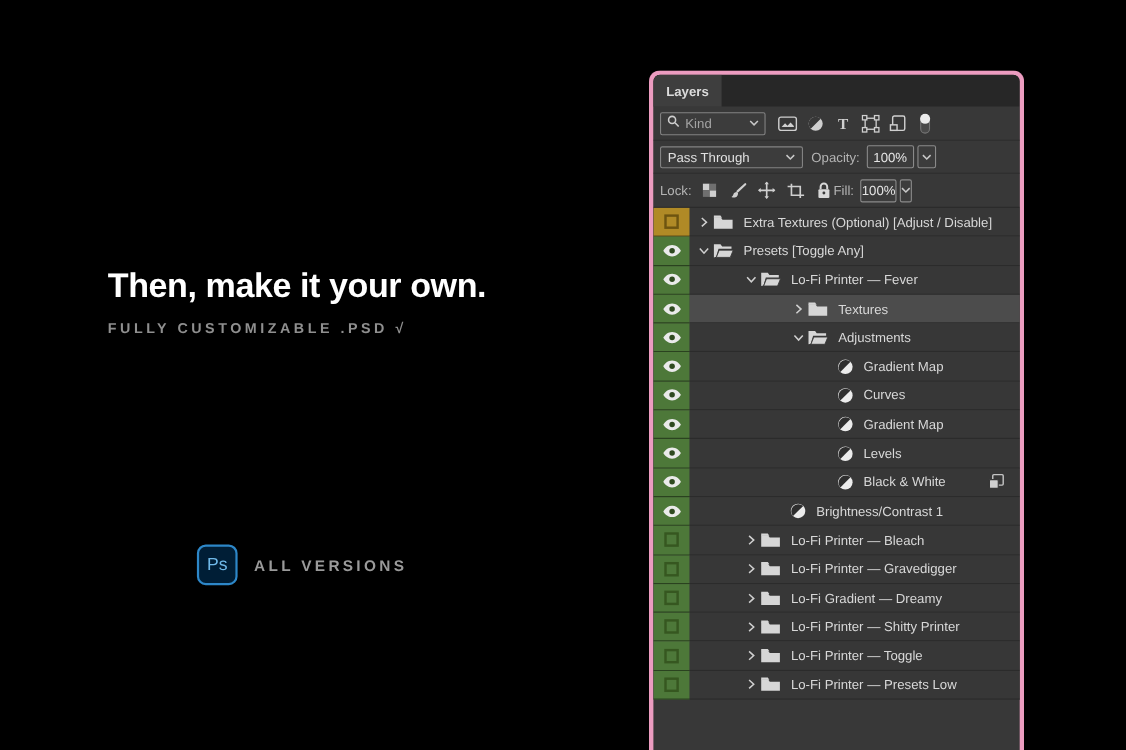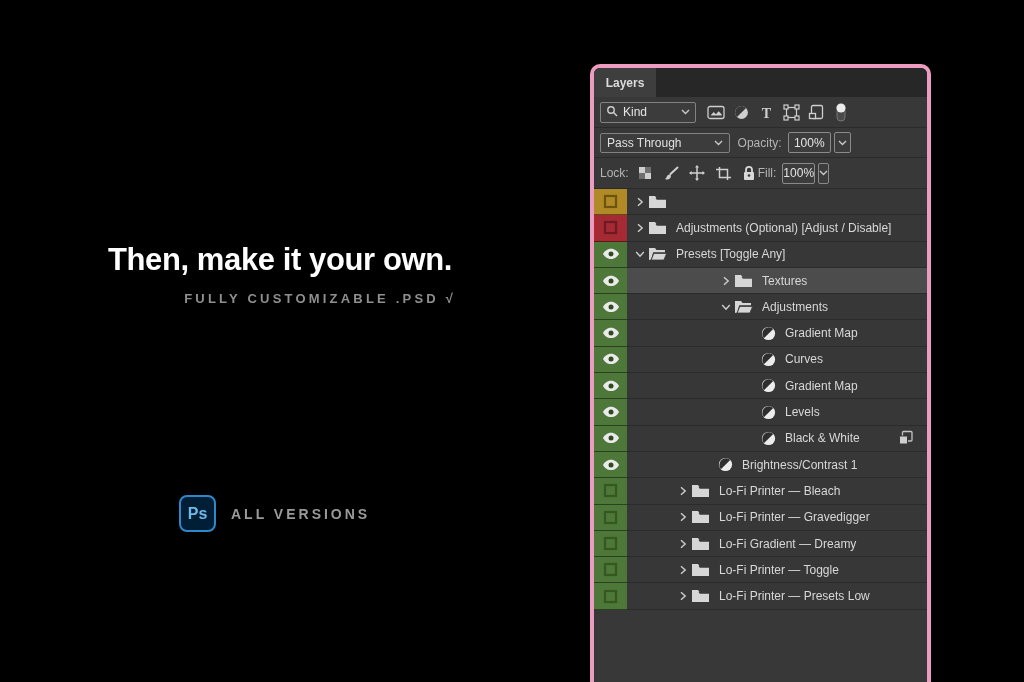--- a/index.html
+++ b/index.html
@@ -1,44 +1,44 @@
 <!DOCTYPE html>
 <html><head>
 <meta charset="utf-8">
 <style>
   html,body{margin:0;padding:0;}
   body{
     width:1024px;height:682px;position:relative;overflow:hidden;
     background:#000;font-family:"Liberation Sans",sans-serif;
   }
   
-  .left-copy{position:absolute;left:108px;top:242px;width:348px;}
+  .left-copy{position:absolute;left:98px;top:242px;width:348px;}
   .headline{font-size:31px;font-weight:bold;color:#fff;letter-spacing:-0.4px;white-space:nowrap;}
-  .subline{margin-top:13px;text-align:right;font-size:13px;font-weight:bold;
+  .subline{margin-top:13px;text-align:left;font-size:13px;font-weight:bold;
            letter-spacing:3.2px;color:#8f8f8f;white-space:nowrap;}
   .badge-row{position:absolute;left:179px;top:495px;display:flex;align-items:center;gap:15px;}
   .ps-logo{width:33px;height:33px;border:2.5px solid #2d87c8;border-radius:8px;background:#001e36;
-           color:#6fb9e9;font-weight:bold;font-size:16px;display:flex;align-items:center;justify-content:center;}
+           color:#6fb9e9;font-weight:normal;font-size:16px;display:flex;align-items:center;justify-content:center;}
   .badge-label{color:#9a9a9a;font-size:14px;font-weight:bold;letter-spacing:3px;white-space:nowrap;}
 
   
   .panel{position:absolute;left:590px;top:64px;width:333px;height:700px;
          border:4px solid #ec9cc0;border-bottom:none;border-radius:10px 10px 0 0;
          background:#383838;overflow:hidden;}
   .tabbar{height:29px;background:#272727;display:flex;}
   .tab{width:62px;background:#3e3e3e;color:#dcdcdc;font-size:12px;font-weight:bold;
        display:flex;align-items:center;justify-content:center;border-radius:6px 0 0 0;}
   .crow{display:flex;align-items:center;padding:0 6px;border-bottom:1px solid #2b2b2b;
         box-sizing:border-box;background:#383838;}
   .crow.filter{height:31px;}
   .crow.blend{height:30px;padding-right:76px;}
   .crow.lock{height:31px;padding-right:100px;}
   .kind-box{width:96px;height:21px;border:1px solid #828282;border-radius:2px;background:#3c3c3c;
             display:flex;align-items:center;gap:5px;padding:0 5px;box-sizing:border-box;}
-  .kind-box .lbl{font-size:12px;color:#e5e5e5;}
+  .kind-box .lbl{font-size:12px;color:#a3a3a3;}
   .kind-box .chev{margin-left:auto;display:flex;align-items:center;}
   .filter-icons{display:flex;align-items:center;gap:7px;margin-left:11px;}
   .filter-icons .fic{width:18px;height:18px;display:flex;align-items:center;justify-content:center;}
   .blend-box{width:137px;height:20px;border:1px solid #828282;border-radius:2px;background:#3c3c3c;
              display:flex;align-items:center;padding:0 6px;box-sizing:border-box;}
   .blend-box .lbl{font-size:12px;color:#e0e0e0;}
   .blend-box .chev{margin-left:auto;display:flex;align-items:center;}
   .ctl-label{font-size:12px;color:#b4b4b4;}
   .opacity-label{margin-left:8px;}
   .val-box{width:44px;height:19px;border:1px solid #8a8a8a;border-radius:2px;background:#3c3c3c;
@@ -214,42 +214,21 @@
             <svg width="10" height="10" viewBox="0 0 10 10">
               <path d="M3 1.2l4.2 3.8L3 8.8" fill="none" stroke="#cfcfcf" stroke-width="1.4"></path>
             </svg>
           </span>
           <span class="ricon">
             <svg width="19" height="14" viewBox="0 0 19 14">
               <path d="M1 2.5h6.2l1.6 2.2H18V13H1z" fill="#d6d6d6"></path>
               <path d="M1 1h6l1.4 2H1z" fill="#d6d6d6"></path>
             </svg>
           </span>
-        </div>
-      </div>
-      <div class="lrow">
-        <div class="swatch" style="background: rgb(165, 42, 51);">
-          <svg width="15" height="15" viewBox="0 0 15 15">
-            <rect x="2" y="2" width="11" height="11" fill="none" stroke="#6e1a22" stroke-width="2.2"></rect>
-          </svg>
-        </div>
-        <div class="rcontent">
-          <div class="indent" style="width: 5px;"></div>
-          <span class="rchev">
-            <svg width="10" height="10" viewBox="0 0 10 10">
-              <path d="M3 1.2l4.2 3.8L3 8.8" fill="none" stroke="#cfcfcf" stroke-width="1.4"></path>
-            </svg>
-          </span>
-          <span class="ricon">
-            <svg width="19" height="14" viewBox="0 0 19 14">
-              <path d="M1 2.5h6.2l1.6 2.2H18V13H1z" fill="#d6d6d6"></path>
-              <path d="M1 1h6l1.4 2H1z" fill="#d6d6d6"></path>
-            </svg>
-          </span>
-          <span class="rlabel">Adjustments (Optional) [Adjust / Disable]</span>
+          <span class="rlabel">Extra Textures (Optional) [Adjust / Disable]</span>
         </div>
       </div>
       <div class="lrow">
         <div class="swatch" style="background: rgb(77, 120, 57);">
           <svg width="18" height="12" viewBox="0 0 18 12">
             <path d="M9 0.8C5.2 0.8 2.2 3.6 1 5.9c1.2 2.3 4.2 5.2 8 5.2s6.8-2.9 8-5.2C15.8 3.6 12.8 0.8 9 0.8z" fill="#eaeaea"></path>
             <circle cx="9" cy="5.9" r="2.5" fill="#2f4a20"></circle>
           </svg>
         </div>
         <div class="rcontent">
@@ -259,20 +238,43 @@
               <path d="M1.2 3l3.8 4.2L8.8 3" fill="none" stroke="#cfcfcf" stroke-width="1.4"></path>
             </svg>
           </span>
           <span class="ricon">
             <svg width="19" height="14" viewBox="0 0 19 14">
               <path d="M1 1h6l1.5 2H17v2.2H5.2L3 12.5 1 13z" fill="#d6d6d6"></path>
               <path d="M5.8 6.4H18.6L15.9 13H3.2z" fill="#d6d6d6" stroke="#373737" stroke-width="0.8"></path>
             </svg>
           </span>
           <span class="rlabel">Presets [Toggle Any]</span>
+        </div>
+      </div>
+      <div class="lrow">
+        <div class="swatch" style="background: rgb(77, 120, 57);">
+          <svg width="18" height="12" viewBox="0 0 18 12">
+            <path d="M9 0.8C5.2 0.8 2.2 3.6 1 5.9c1.2 2.3 4.2 5.2 8 5.2s6.8-2.9 8-5.2C15.8 3.6 12.8 0.8 9 0.8z" fill="#eaeaea"></path>
+            <circle cx="9" cy="5.9" r="2.5" fill="#2f4a20"></circle>
+          </svg>
+        </div>
+        <div class="rcontent">
+          <div class="indent" style="width: 48px;"></div>
+          <span class="rchev">
+            <svg width="10" height="10" viewBox="0 0 10 10">
+              <path d="M1.2 3l3.8 4.2L8.8 3" fill="none" stroke="#cfcfcf" stroke-width="1.4"></path>
+            </svg>
+          </span>
+          <span class="ricon">
+            <svg width="19" height="14" viewBox="0 0 19 14">
+              <path d="M1 1h6l1.5 2H17v2.2H5.2L3 12.5 1 13z" fill="#d6d6d6"></path>
+              <path d="M5.8 6.4H18.6L15.9 13H3.2z" fill="#d6d6d6" stroke="#373737" stroke-width="0.8"></path>
+            </svg>
+          </span>
+          <span class="rlabel">Lo-Fi Printer — Fever</span>
         </div>
       </div>
       <div class="lrow selected">
         <div class="swatch" style="background: rgb(77, 120, 57);">
           <svg width="18" height="12" viewBox="0 0 18 12">
             <path d="M9 0.8C5.2 0.8 2.2 3.6 1 5.9c1.2 2.3 4.2 5.2 8 5.2s6.8-2.9 8-5.2C15.8 3.6 12.8 0.8 9 0.8z" fill="#eaeaea"></path>
             <circle cx="9" cy="5.9" r="2.5" fill="#2f4a20"></circle>
           </svg>
         </div>
         <div class="rcontent">
@@ -506,20 +508,42 @@
             <svg width="10" height="10" viewBox="0 0 10 10">
               <path d="M3 1.2l4.2 3.8L3 8.8" fill="none" stroke="#cfcfcf" stroke-width="1.4"></path>
             </svg>
           </span>
           <span class="ricon">
             <svg width="19" height="14" viewBox="0 0 19 14">
               <path d="M1 2.5h6.2l1.6 2.2H18V13H1z" fill="#d6d6d6"></path>
               <path d="M1 1h6l1.4 2H1z" fill="#d6d6d6"></path>
             </svg>
           </span>
+          <span class="rlabel">Lo-Fi Printer — Shitty Printer</span>
+        </div>
+      </div>
+      <div class="lrow">
+        <div class="swatch" style="background: rgb(77, 120, 57);">
+          <svg width="15" height="15" viewBox="0 0 15 15">
+            <rect x="2" y="2" width="11" height="11" fill="none" stroke="#365720" stroke-width="2.2"></rect>
+          </svg>
+        </div>
+        <div class="rcontent">
+          <div class="indent" style="width: 48px;"></div>
+          <span class="rchev">
+            <svg width="10" height="10" viewBox="0 0 10 10">
+              <path d="M3 1.2l4.2 3.8L3 8.8" fill="none" stroke="#cfcfcf" stroke-width="1.4"></path>
+            </svg>
+          </span>
+          <span class="ricon">
+            <svg width="19" height="14" viewBox="0 0 19 14">
+              <path d="M1 2.5h6.2l1.6 2.2H18V13H1z" fill="#d6d6d6"></path>
+              <path d="M1 1h6l1.4 2H1z" fill="#d6d6d6"></path>
+            </svg>
+          </span>
           <span class="rlabel">Lo-Fi Printer — Toggle</span>
         </div>
       </div>
       <div class="lrow">
         <div class="swatch" style="background: rgb(77, 120, 57);">
           <svg width="15" height="15" viewBox="0 0 15 15">
             <rect x="2" y="2" width="11" height="11" fill="none" stroke="#365720" stroke-width="2.2"></rect>
           </svg>
         </div>
         <div class="rcontent">

